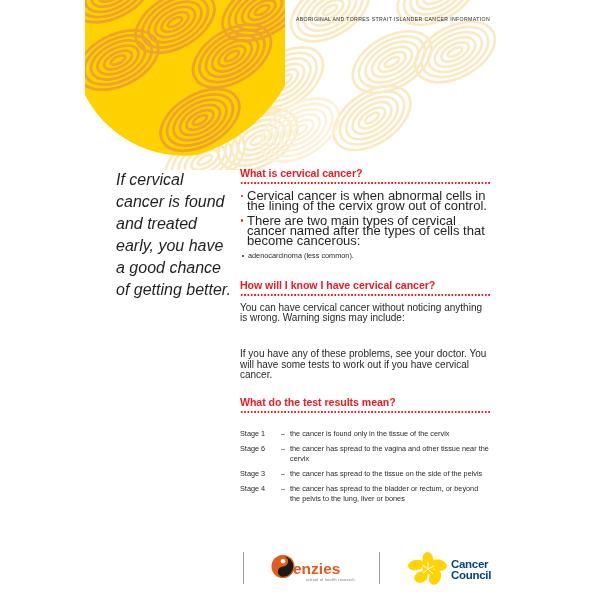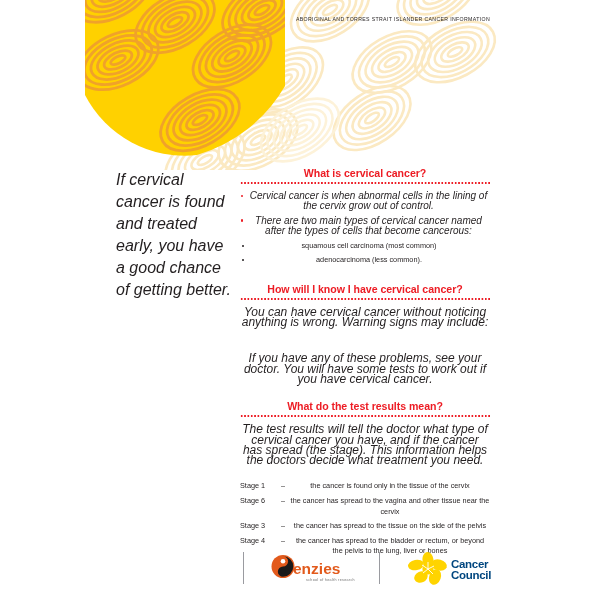--- a/index.html
+++ b/index.html
@@ -66,21 +66,20 @@
     font-weight: 400;
     font-style: italic;
   }
 
   
   .content {
     position: absolute;
     left: 240px;
     top: 167px;
     width: 250px;
-    text-align: center;
   }
   .section { margin-bottom: 0; }
 
   .sec-head {
     font-size: 10.6px;
     font-weight: bold;
     color: #ed1c24;
     letter-spacing: -0.05px;
     margin: 0 0 3px 0;
     line-height: 12px;
@@ -90,39 +89,37 @@
     width: 250px;
     margin: 0 0 7px 0;
     background-image: radial-gradient(circle, #ed1c24 0.75px, rgba(0,0,0,0) 0.8px);
     background-size: 3.35px 2px;
     background-repeat: repeat-x;
     background-position: 0 0;
   }
 
   p.body {
     margin: 4px 0 7px 0;
-    font-size: 12px;
+    font-size: 10px;
     line-height: 10.3px;
     color: #231f20;
-    font-style: italic;
   }
 
   ul.blist {
     list-style: none;
     margin: 0 0 5px 0;
     padding: 0;
   }
   ul.blist > li {
     position: relative;
     padding-left: 7px;
     margin-bottom: 4px;
-    font-size: 10px;
+    font-size: 13px;
     line-height: 10.3px;
     color: #231f20;
-    font-style: italic;
   }
   ul.blist > li:before {
     content: "";
     position: absolute;
     left: 1px;
     top: 3.6px;
     width: 2.4px;
     height: 2.4px;
     border-radius: 50%;
     background: #ed1c24;
@@ -302,21 +299,20 @@
 <div class="content">
 
   <div class="section">
     <div class="sec-head">What is cervical cancer?</div>
     <div class="dotrule"></div>
     <ul class="blist">
       <li>Cervical cancer is when abnormal cells in the lining of the cervix grow out of control.</li>
       <li>There are two main types of cervical cancer named after the types of cells that become cancerous:</li>
     </ul>
     <ul class="sublist">
-      <li>squamous cell carcinoma (most common)</li>
       <li>adenocarcinoma (less common).</li>
     </ul>
   </div>
 
   <div class="gap-lg"></div>
 
   <div class="section">
     <div class="sec-head">How will I know I have cervical cancer?</div>
     <div class="dotrule"></div>
     <p class="body">You can have cervical cancer without noticing anything is wrong. Warning signs may include:</p>
@@ -325,21 +321,20 @@
     </ul>
     <div class="gap-sm"></div>
     <p class="body">If you have any of these problems, see your doctor. You will have some tests to work out if you have cervical cancer.</p>
   </div>
 
   <div class="gap-md"></div>
 
   <div class="section">
     <div class="sec-head">What do the test results mean?</div>
     <div class="dotrule"></div>
-    <p class="body">The test results will tell the doctor what type of cervical cancer you have, and if the cancer has spread (the stage). This information helps the doctors decide what treatment you need.</p>
     <div class="gap-md"></div>
 
     <div class="stage-row">
       <span class="stage-label">Stage 1</span>
       <span class="dash">–</span>
       <span>the cancer is found only in the tissue of the cervix</span>
     </div>
     <div class="stage-row">
       <span class="stage-label">Stage 6</span>
       <span class="dash">–</span>

